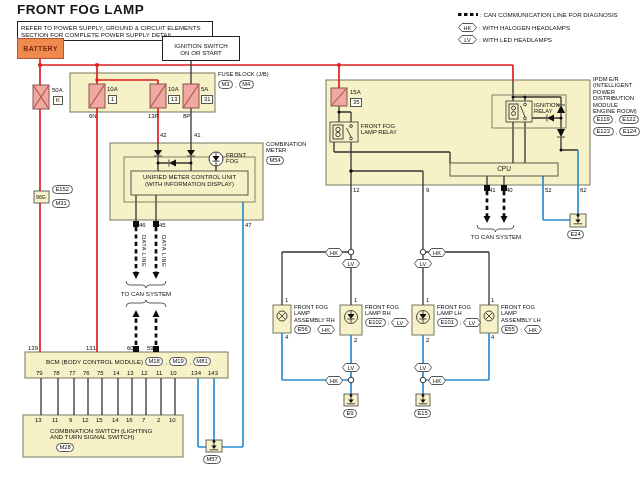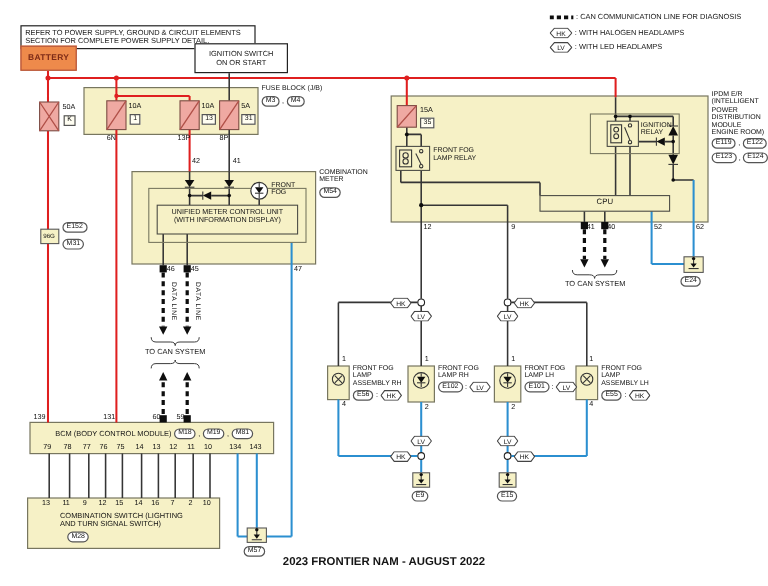--- a/index.html
+++ b/index.html
@@ -243,20 +243,21 @@
     <rect class="gbox" x="206" y="440" width="16" height="12"></rect>
         <circle class="blk" cx="214" cy="441.5" r="1.4"></circle>
     <path class="sym" d="M214,442.5 V446"></path>
         <polygon class="blk" points="211.4,445.5 216.6,445.5 214,449"></polygon>
     <path class="sym" d="M209.8,449.8 H218.2"></path>
   </g>
 
   <rect class="gbox" x="34" y="191" width="15" height="12"></rect>
 </svg>
 
+<div class="abs t13" style="left:17px;top:2px">FRONT FOG LAMP</div>
 <div class="abs notebox" style="left:17px;top:21px;width:188px">
   <div class="t6">REFER TO POWER SUPPLY, GROUND &amp; CIRCUIT ELEMENTS</div>
   <div class="t6">SECTION FOR COMPLETE POWER SUPPLY DETAIL.</div>
 </div>
 
 <div class="row" style="left:458px;top:11px">
   <svg width="20" height="5">
         <line x1="0" y1="2.5" x2="20" y2="2.5" stroke="#0e0e0e" stroke-width="3" stroke-dasharray="3.5 2.5"></line>
       </svg>
   <span class="t6">: CAN COMMUNICATION LINE FOR DIAGNOSIS</span>
@@ -498,15 +499,14 @@
           <polygon points="3.5,0.5 14.5,0.5 17.5,4.5 14.5,8.5 3.5,8.5 0.5,4.5" fill="#fff" stroke="#444" stroke-width="0.9"></polygon>
           <text x="9" y="6.6" text-anchor="middle">HK</text>
         </svg></span>
 </div>
 
 <span class="abs oval" style="left:343px;top:409px">E9</span>
 <span class="abs oval" style="left:414px;top:409px">E15</span>
 <span class="abs oval" style="left:567px;top:230px">E24</span>
 <span class="abs oval" style="left:203px;top:455px">M57</span>
 
-<div class="foot">2023 FRONTIER NAM - AUGUST 2022</div>
 
 </div>
 
 </body></html>

